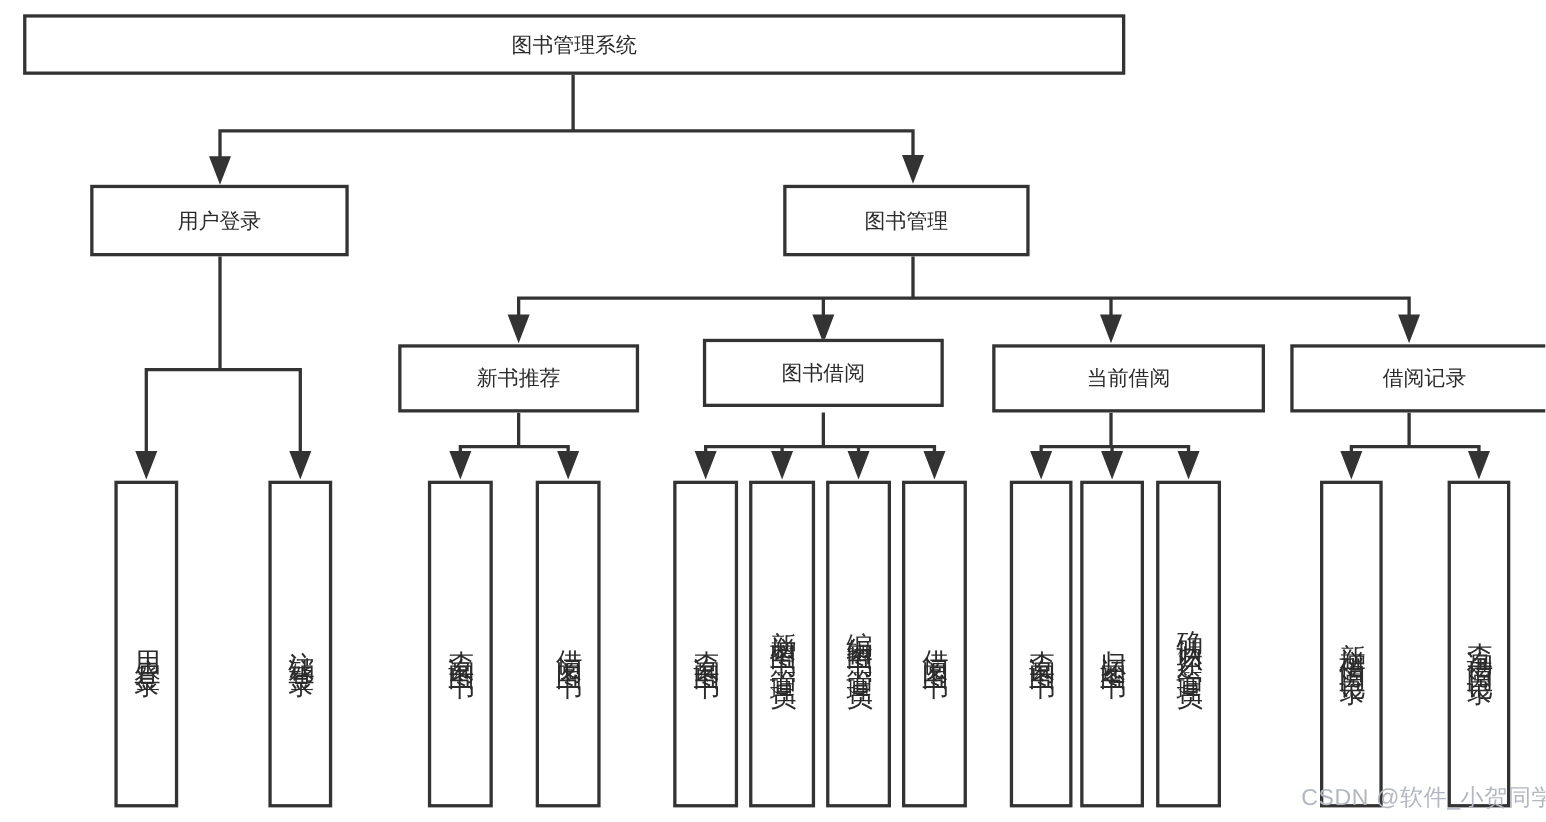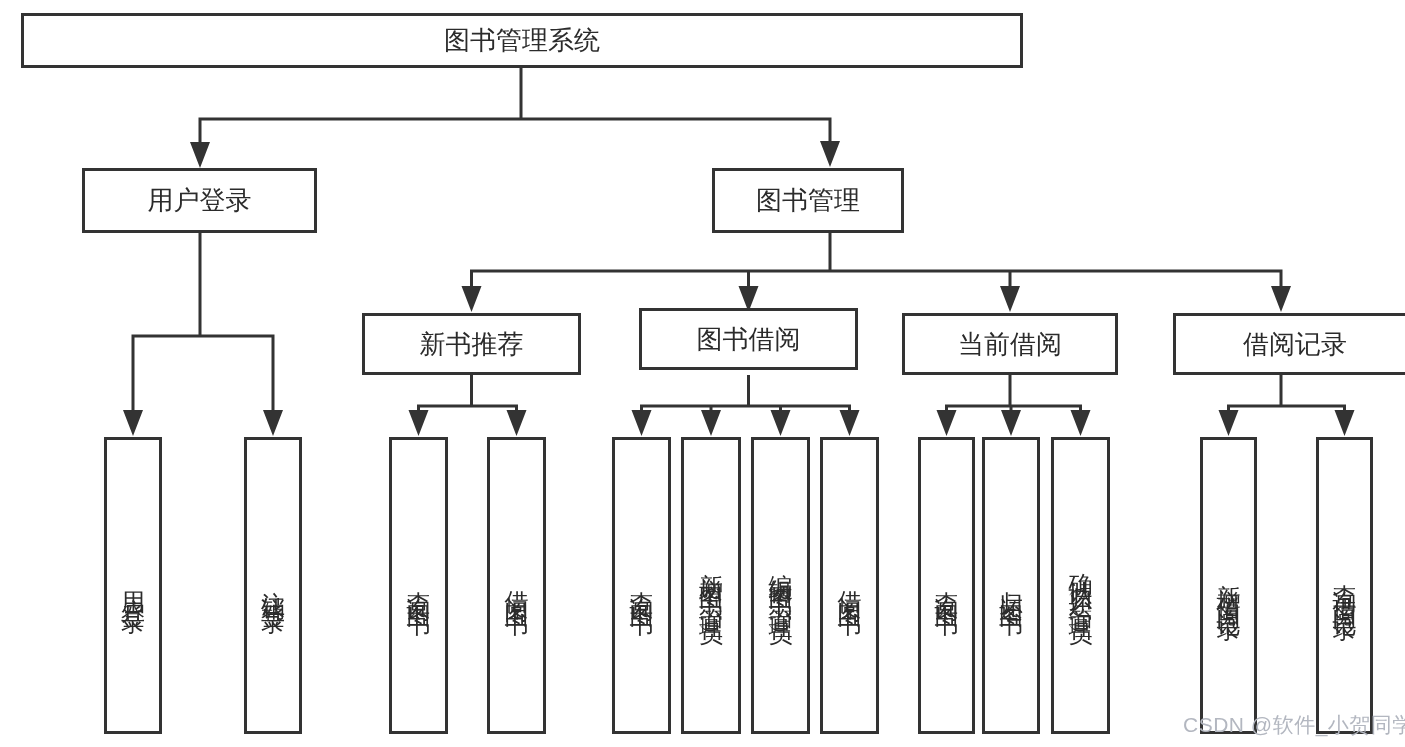--- a/index.html
+++ b/index.html
@@ -5,21 +5,21 @@
   html,body { margin:0; padding:0; background:#ffffff; }
   #canvas {
     position:relative; width:1405px; height:747px; background:#ffffff;
     font-family:"Liberation Sans","DejaVu Sans",sans-serif; overflow:hidden;
   }
   #connectors { position:absolute; left:0; top:0; width:1405px; height:747px; }
   .box {
     position:absolute; box-sizing:border-box;
     border:3px solid #333333; background:#ffffff;
     display:flex; align-items:center; justify-content:center;
-    font-size:26px; color:#2b2b2b; text-align:center;
+    font-size:19px; color:#2b2b2b; text-align:center;
   }
   .vbox { font-size:24px; }
   .vbox .vtext { writing-mode:vertical-rl; letter-spacing:7px; line-height:1; }
   #watermark {
     position:absolute; left:1183px; top:711px;
     font-size:21px; color:#b3b7c0; white-space:nowrap; letter-spacing:0.5px;
   }
 </style>
 </head>
 <body>
@@ -81,31 +81,31 @@
              M1334.5 410 L1354.5 410 L1344.5 436 Z"></path>
   </svg>
 
   <div class="box" style="left:21px; top:13px; width:1002px; height:55px;">
     <span>图书管理系统</span>
   </div>
 
   <div class="box" style="left:82px; top:168px; width:235px; height:65px;">
     <span>用户登录</span>
   </div>
-  <div class="box" style="left:712px; top:168px; width:192px; height:65px;">
+  <div class="box" style="left:712px; top:168px; width:224px; height:65px;">
     <span>图书管理</span>
   </div>
 
   <div class="box" style="left:362px; top:313px; width:219px; height:62px;text-align:center;">
     <span>新书推荐</span>
   </div>
   <div class="box" style="left:639px; top:308px; width:219px; height:62px;">
     <span>图书借阅</span>
   </div>
-  <div class="box" style="left:902px; top:313px; width:216px; height:62px;text-align:center;">
+  <div class="box" style="left:902px; top:313px; width:248px; height:62px;text-align:center;">
     <span>当前借阅</span>
   </div>
   <div class="box" style="left:1173px; top:313px; width:244px; height:62px;">
     <span>借阅记录</span>
   </div>
 
   <div class="box vbox" style="left:104px; top:437px; width:58px; height:297px;">
     <span class="vtext">用户登录</span>
   </div>
   <div class="box vbox" style="left:244px; top:437px; width:58px; height:297px;">

